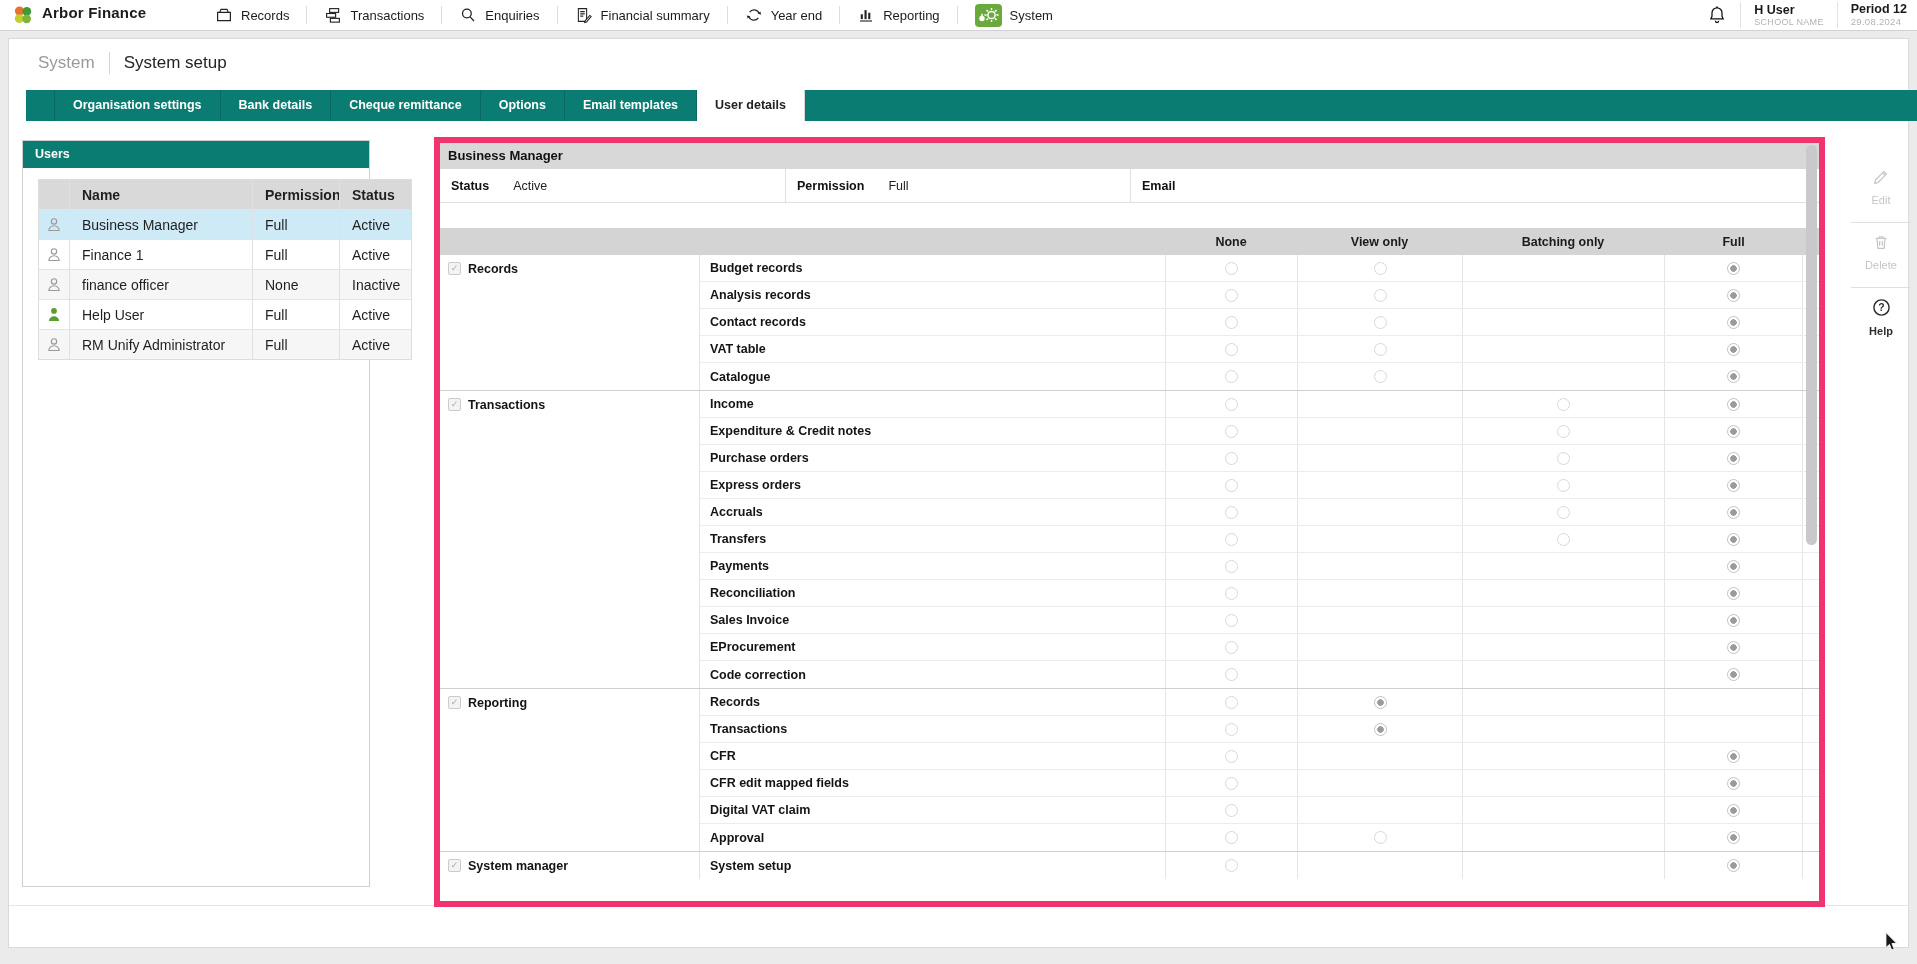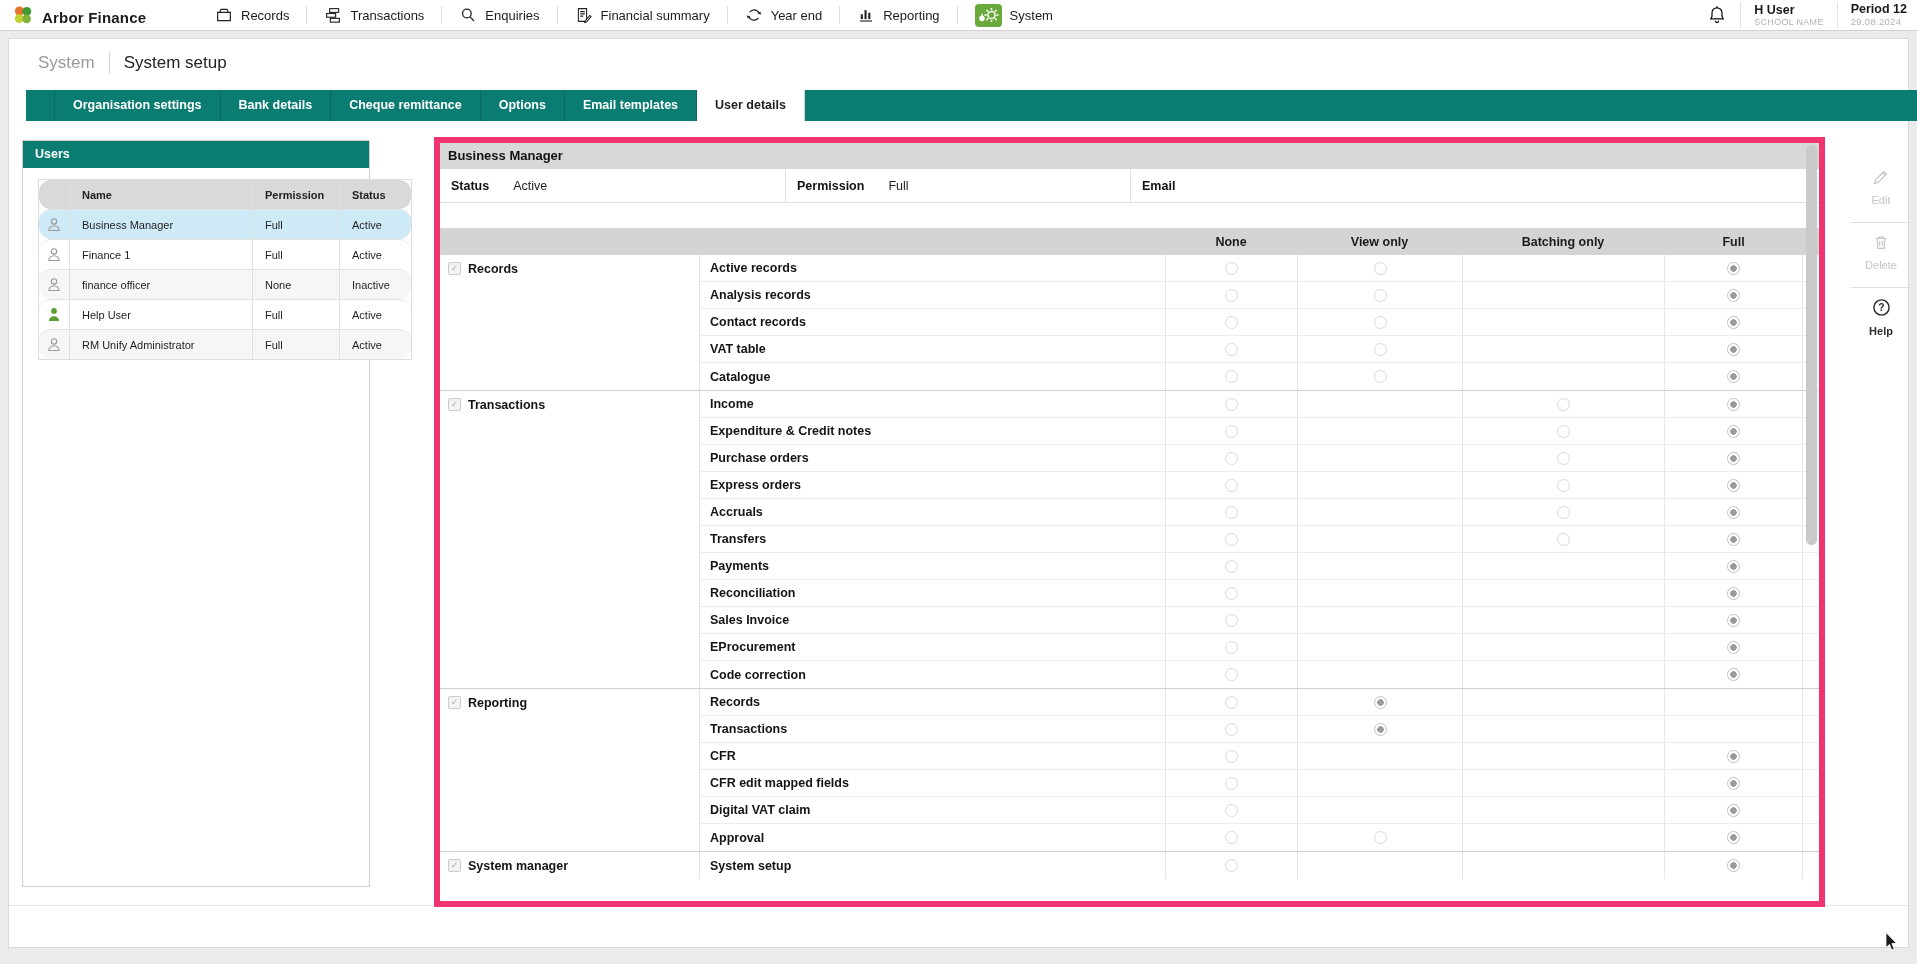--- a/index.html
+++ b/index.html
@@ -3,21 +3,21 @@
 <meta charset="utf-8">
 <style>
   * { margin:0; padding:0; box-sizing:border-box; }
   html,body { width:1917px; height:964px; }
   body { font-family:"Liberation Sans","DejaVu Sans",sans-serif; color:#1f1f1f; }
   .screen { position:relative; width:1917px; height:964px; background:#ebebeb; overflow:hidden; }
 
   
   .topbar { position:absolute; top:0; left:0; width:1917px; height:31px; background:#fff;
             border-bottom:1px solid #d2d2d2; display:flex; align-items:center; z-index:5; }
-  .brand { display:flex; align-items:flex-end; gap:8px; margin-left:12px; width:186px; }
+  .brand { display:flex; align-items:flex-start; gap:8px; margin-left:12px; width:186px; }
   .brand-name { font-size:15px; font-weight:600; color:#1c1c1c; letter-spacing:.2px; }
   .nav { display:flex; align-items:center; height:100%; }
   .nav-item { display:flex; align-items:center; gap:8px; padding:0 17px; height:100%;
               font-size:13px; color:#1c1c1c; cursor:default; }
   .nav-sep { width:1px; height:18px; background:#ddd; }
   .icn { display:inline-flex; align-items:center; justify-content:center; }
   .sys-icn { width:27px; height:23px; border-radius:4px; display:inline-flex;
              align-items:center; justify-content:center; }
   .top-right { margin-left:auto; display:flex; align-items:center; margin-right:10px; gap:13px; }
   .vdiv { width:1px; height:26px; background:#e2e2e2; }
@@ -42,21 +42,21 @@
   .tab:first-child { border-left:1px solid rgba(0,0,0,.16); }
   .tab.active { background:#fff; color:#222; }
 
   
   .users-panel { position:absolute; left:22px; top:140px; width:348px; height:747px;
                  background:#fff; border:1px solid #cfcfcf; z-index:2; }
   .users-header { height:27px; background:var(--teal); color:#fff; font-weight:bold;
                   font-size:12.5px; line-height:27px; padding-left:12px; }
   .users-table { position:absolute; left:15px; top:38px; width:374px; border:1px solid #ddd; }
   .u-row { display:grid; grid-template-columns:30px 183px 87px 72px; height:30px; align-items:center;
-           border-top:1px solid #e3e3e3; background:#fff; font-size:11px;border-radius:12px; }
+           border-top:1px solid #e3e3e3; background:#fff; font-size:14px; }
   .u-row.head { background:#d9d9d9; border-top:none; height:29px; font-weight:bold; }
   .u-row.zebra { background:#f6f6f6; }
   .u-row.selected { background:#cfeaf7; }
   .u-cell { padding-left:12px; overflow:hidden; white-space:nowrap; height:100%;
             display:flex; align-items:center; border-left:1px solid #e0e0e0; }
   .u-cell.first { border-left:none; justify-content:center; padding-left:0; }
 
   
   .detail-panel { position:absolute; left:434px; top:137px; width:1391px; height:770px;
                   border:6px solid var(--pink); background:#fff; overflow:hidden; z-index:2; }
@@ -351,21 +351,21 @@
       <span></span>
     </div>
     <div class="grid-body">
         <div class="grid-section">
           <div class="cat-cell">
             <span class="cbx"></span>
             <span class="cat-label">Records</span>
           </div>
           <div class="rows-wrap">
             <div class="grid-row">
-              <div class="item-cell">Active records</div>
+              <div class="item-cell">Budget records</div>
               <div class="radio-cell none">
                 <span class="radio"></span>
               </div>
               <div class="radio-cell view">
                 <span class="radio"></span>
               </div>
               <div class="radio-cell batching"></div>
               <div class="radio-cell full">
                 <span class="radio on"></span>
               </div>

